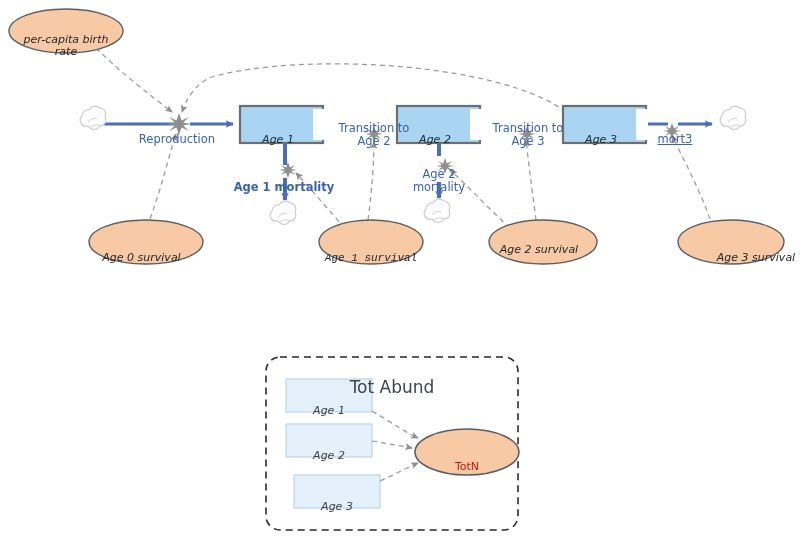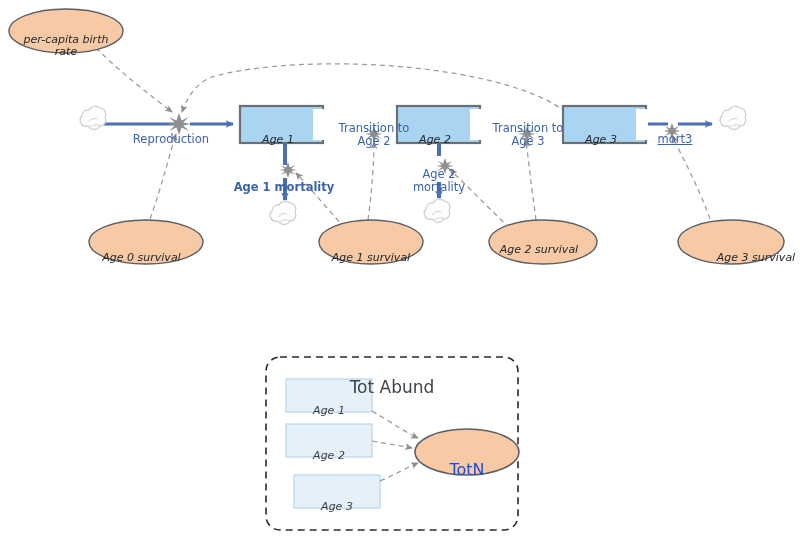--- a/index.html
+++ b/index.html
@@ -21,21 +21,21 @@
     line-height:1.12;
     pointer-events:none;
     user-select:none;
     margin-top:16px;
   }
   .lbl-stock{ font-size:11px; color:#24282c; font-style:italic; }
   .lbl-flow { font-size:11.5px; color:#3a63ad; }
   .lbl-aux  { font-size:11px; color:#24282c; font-style:italic; }
   .lbl-group{ font-size:17px; color:#3f444a; }
   .lbl-ghost{ font-size:11px; color:#3a4048; font-style:italic; }
-  .lbl-totn { font-size:16px; color:#1d4ed8; }
+  .lbl-totn { font-size:11px; color:#b91c1c; }
 </style>
 </head>
 <body>
 
 <svg id="canvas" viewBox="0 0 800 537" xmlns="http://www.w3.org/2000/svg">
   <defs>
 
     <marker id="flowArrow" markerWidth="9" markerHeight="9" refX="7.6" refY="4.2" orient="auto" markerUnits="userSpaceOnUse">
       <path d="M0.4,0.4 L8.6,4.2 L0.4,8.0 L2.1,4.2 Z" fill="#4a6fb5"></path>
     </marker>
@@ -176,29 +176,29 @@
       <path d="M380,481 C396,474 406,468 418,463" marker-end="url(#connArrow)"></path>
     </g>
 
     <ellipse cx="467" cy="452" rx="52" ry="23" fill="#f7c9a4" stroke="#5b5f63" stroke-width="1.6"></ellipse>
   </g>
 </svg>
 
 <div class="lbl lbl-aux" style="left:9px;top:18px;width:114px;">per-capita birth
 rate</div>
 <div class="lbl lbl-aux" style="left:89px;top:236px;width:105px;">Age 0 survival</div>
-<div class="lbl lbl-aux" style="left:319px;top:236px;width:104px;">Age 1 survival</div>
+<div class="lbl lbl-aux" style="left:319px;top:236px;width:104px;font-family:Liberation Mono, monospace;">Age 1 survival</div>
 <div class="lbl lbl-aux" style="left:489px;top:228px;width:100px;">Age 2 survival</div>
 <div class="lbl lbl-aux" style="left:678px;top:236px;width:106px;padding-left:25px;">Age 3 survival</div>
 
 <div class="lbl lbl-stock" style="left:240px;top:118px;width:76px;">Age 1</div>
 <div class="lbl lbl-stock" style="left:397px;top:118px;width:76px;">Age 2</div>
 <div class="lbl lbl-stock" style="left:563px;top:118px;width:76px;">Age 3</div>
 
-<div class="lbl lbl-flow" style="left:128px;top:117px;width:86px;">Reproduction</div>
+<div class="lbl lbl-flow" style="left:134px;top:117px;width:86px;">Reproduction</div>
 <div class="lbl lbl-flow" style="left:326px;top:106px;width:96px;">Transition to
 Age 2</div>
 <div class="lbl lbl-flow" style="left:480px;top:106px;width:96px;">Transition to
 Age 3</div>
 <div class="lbl lbl-flow" style="left:232px;top:165px;width:104px;font-weight:bold;">Age 1 mortality</div>
 <div class="lbl lbl-flow" style="left:404px;top:152px;width:70px;">Age 2
 mortality</div>
 <div class="lbl lbl-flow" style="left:655px;top:117px;width:40px;text-decoration:underline;">mort3</div>
 
 <div class="lbl lbl-group" style="left:340px;top:362px;width:104px;">Tot Abund</div>

